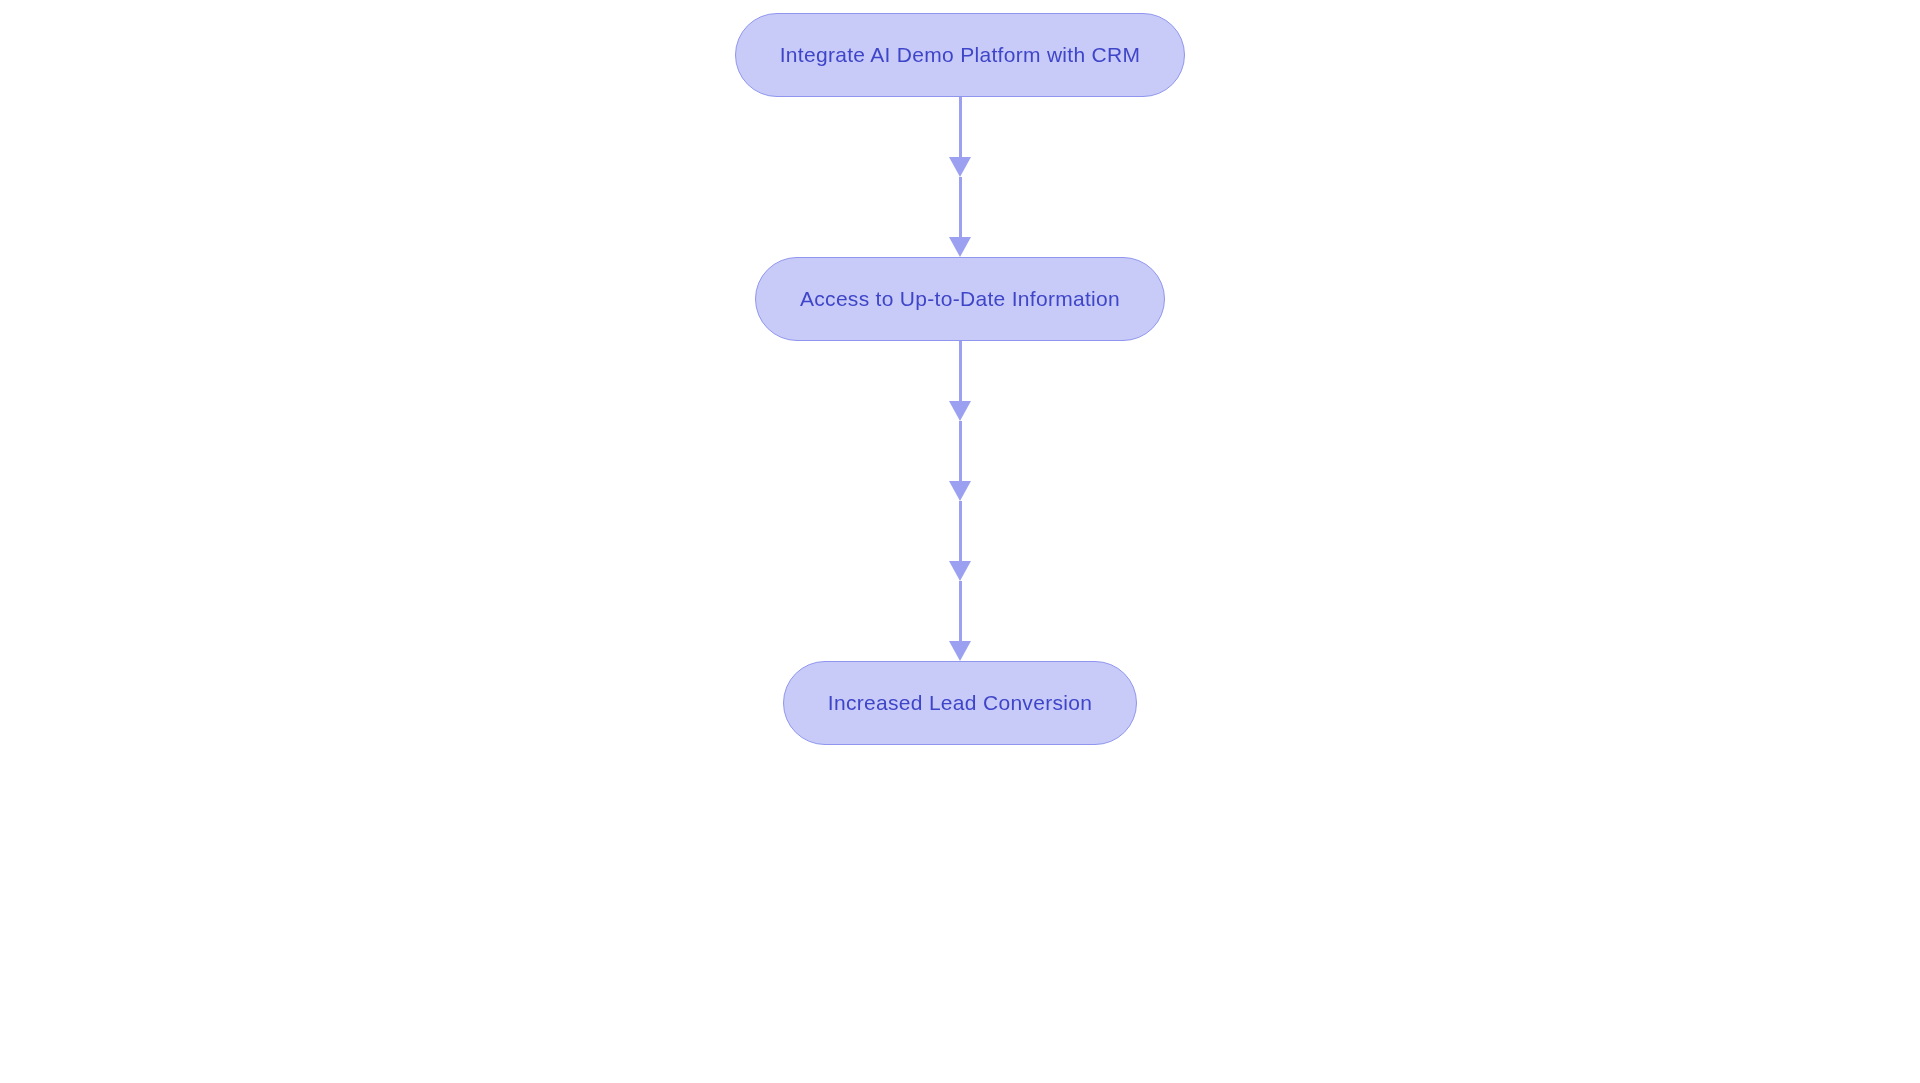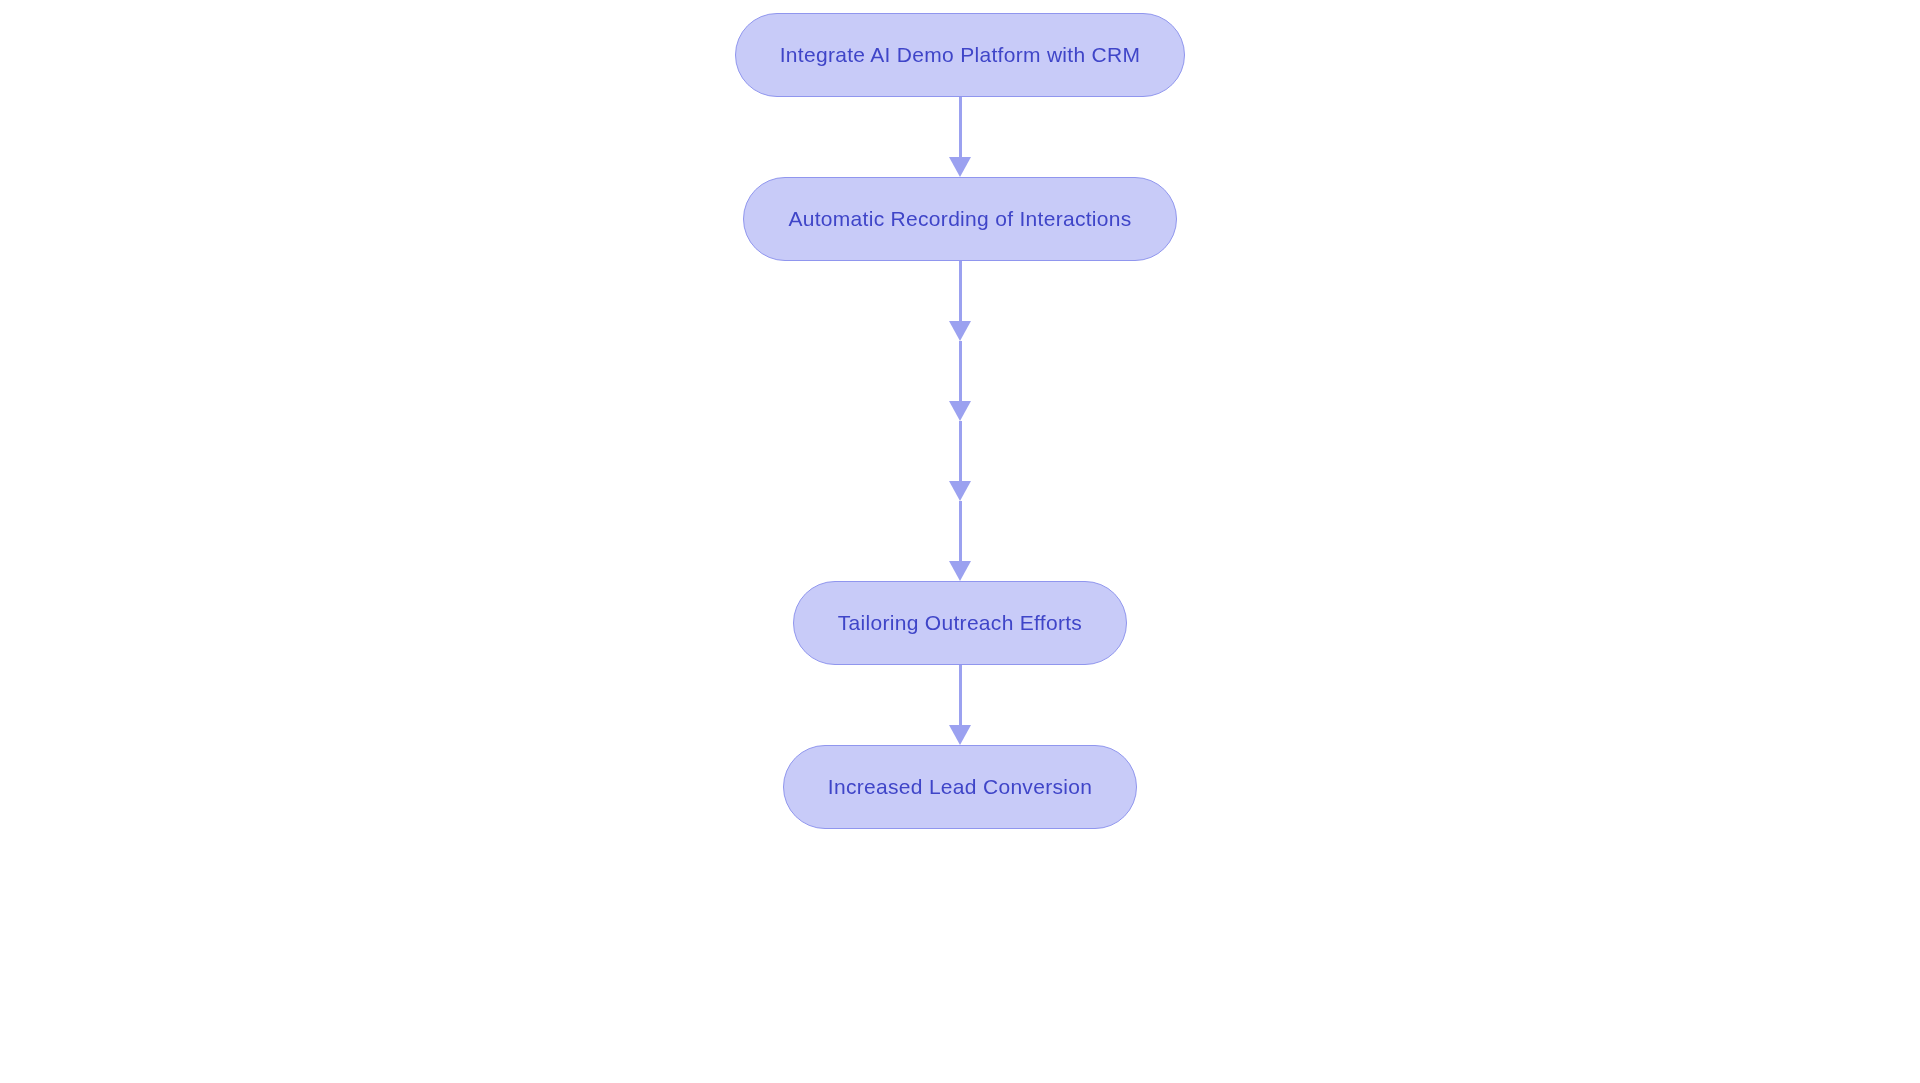--- a/index.html
+++ b/index.html
@@ -66,22 +66,28 @@
 
   <div class="node">
     <span class="node-label">Integrate AI Demo Platform with CRM</span>
   </div>
 
   <div class="arrow">
     <div class="arrow-line"></div>
     <div class="arrow-head"></div>
   </div>
 
+
+  <div class="arrow">
+    <div class="arrow-line"></div>
+    <div class="arrow-head"></div>
+  </div>
+
   <div class="node">
-    <span class="node-label">Automatic Recording of Interactions</span>
+    <span class="node-label">Access to Up-to-Date Information</span>
   </div>
 
   <div class="arrow">
     <div class="arrow-line"></div>
     <div class="arrow-head"></div>
   </div>
 
 
   <div class="arrow">
     <div class="arrow-line"></div>
@@ -94,25 +100,16 @@
     <div class="arrow-head"></div>
   </div>
 
 
   <div class="arrow">
     <div class="arrow-line"></div>
     <div class="arrow-head"></div>
   </div>
 
   <div class="node">
-    <span class="node-label">Tailoring Outreach Efforts</span>
-  </div>
-
-  <div class="arrow">
-    <div class="arrow-line"></div>
-    <div class="arrow-head"></div>
-  </div>
-
-  <div class="node">
     <span class="node-label">Increased Lead Conversion</span>
   </div>
 
 </div>
 
 </body></html>

